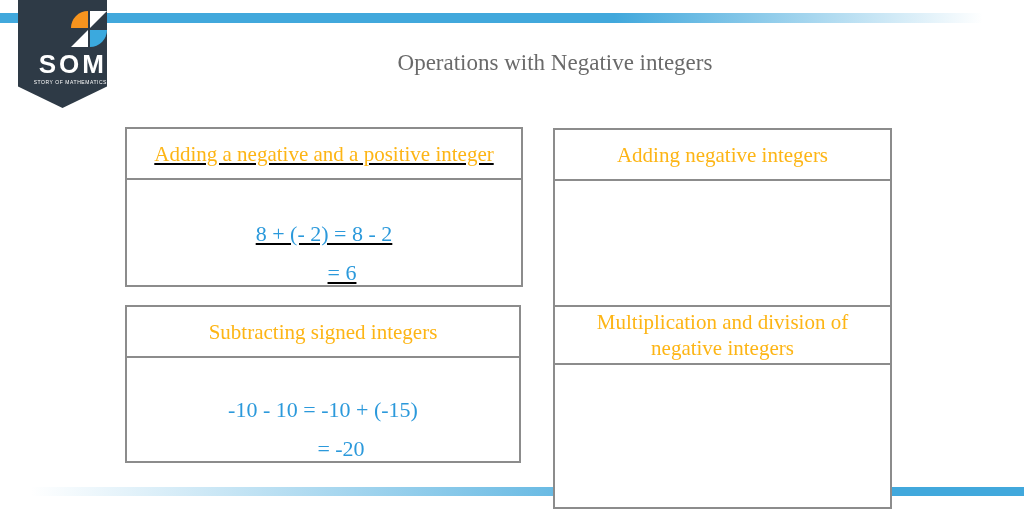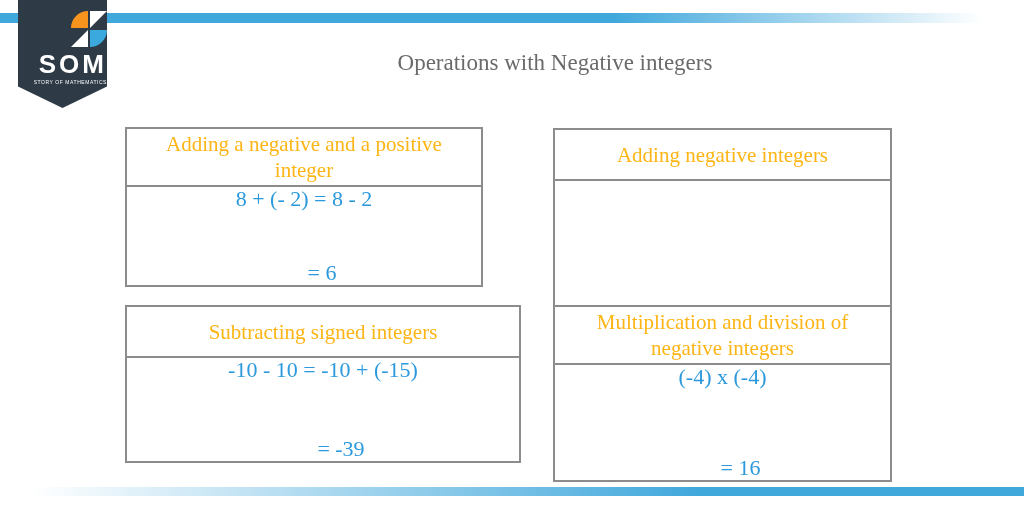--- a/index.html
+++ b/index.html
@@ -77,41 +77,41 @@
   }
 
   
   .card {
     position: absolute;
     border: 2px solid var(--card-border-gray, #8C8C8C);
     background: #ffffff;
     box-sizing: border-box;
     display: flex; flex-direction: column;
   }
-  .pos-tl { left: 125px; top: 127px; width: 358px; height: 160px; }
+  .pos-tl { left: 125px; top: 127px; width: 398px; height: 160px; text-decoration: underline; }
   .pos-tr { left: 553px; top: 128px; width: 339px; height: 195px; }
   .pos-bl { left: 125px; top: 305px; width: 396px; height: 158px; }
-  .pos-br { left: 553px; top: 305px; width: 339px; height: 177px; }
+  .pos-br { left: 553px; top: 305px; width: 339px; height: 204px; }
 
   .card-heading {
     flex: 0 0 auto;
     min-height: 51px;
     border-bottom: 2px solid var(--card-border-gray, #8C8C8C);
     display: flex; align-items: center; justify-content: center;
     text-align: center;
     padding: 2px 14px;
     box-sizing: border-box;
     color: var(--heading-gold, #FDB515);
     font-size: 21px; line-height: 26px;
   }
   .card-body {
     flex: 1 1 auto;
     display: flex; flex-direction: column;
-    align-items: center; justify-content: space-between;
-    gap: 6px;
+    align-items: center; justify-content: flex-end;
+    gap: 15px;
   }
   .eq {
     color: var(--equation-blue, #2B99DB);
     font-size: 22px; line-height: 24px;
     white-space: nowrap;
   }
   .eq2 { transform: translateX(18px); }
 </style>
 </head>
 <body>
@@ -143,25 +143,21 @@
   </section>
 
   <section class="card pos-tr">
     <header class="card-heading">Adding negative integers</header>
   </section>
 
   <section class="card pos-bl">
     <header class="card-heading">Subtracting signed integers</header>
     <div class="card-body">
       <div class="eq">-10 - 10 = -10 + (-15)</div>
-      <div class="eq eq2">= -39</div>
+      <div class="eq eq2">= -20</div>
     </div>
   </section>
 
   <section class="card pos-br">
     <header class="card-heading">Multiplication and division of negative integers</header>
-    <div class="card-body">
-      <div class="eq">(-4) x (-4)</div>
-      <div class="eq eq2">= 16</div>
-    </div>
   </section>
 
 </div>
 
 </body></html>

